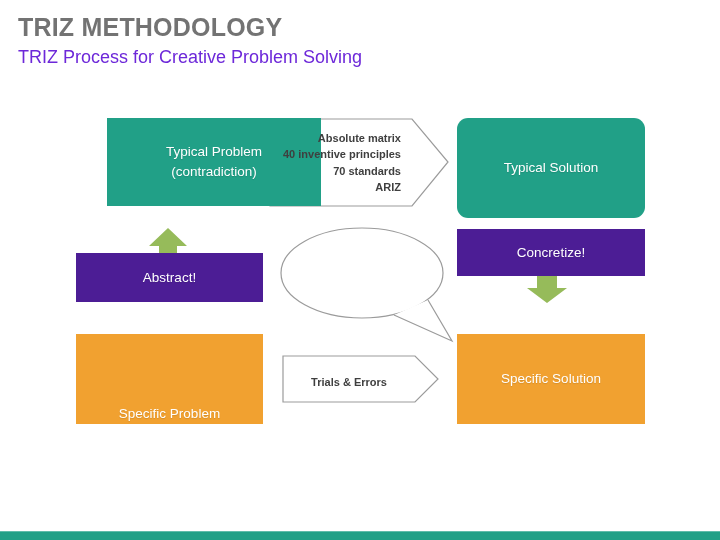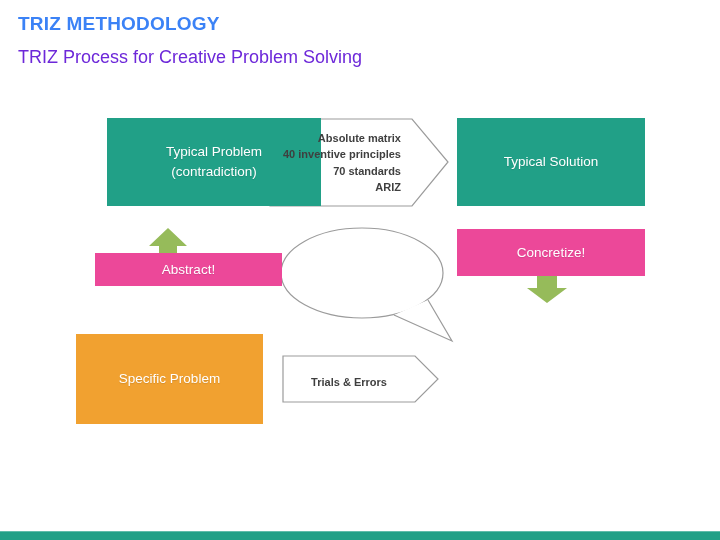--- a/index.html
+++ b/index.html
@@ -2,39 +2,39 @@
 <html><head>
 <meta charset="utf-8">
 <style>
   html,body { margin:0; padding:0; }
   .slide {
     position:relative; width:720px; height:540px; background:#ffffff;
     font-family:"Liberation Sans", sans-serif; overflow:hidden;
   }
   .title {
     position:absolute; left:18px; top:13px;
-    font-size:19px; font-weight:700; color:#3b82f6; letter-spacing:0.2px;
+    font-size:25px; font-weight:700; color:#737373; letter-spacing:0.2px;
   }
   .subtitle {
     position:absolute; left:18px; top:47px;
     font-size:18px; font-weight:400; color:#6d28d9;
   }
   .box {
     position:absolute; display:flex; align-items:center; justify-content:center;
     text-align:center; color:#ffffff; font-size:13.5px; line-height:1.45;
     white-space:pre-line; text-shadow:0 1px 1px rgba(0,0,0,0.12);
   }
   .teal   { background:#21A087; }
-  .green  { background:#ec4899; }
+  .green  { background:#4c1d95; }
   .orange { background:#F1A130; }
   .box-tl { left:92px;  top:118px; width:214px; height:88px;margin-left:15px; }
-  .box-tr { left:457px; top:118px; width:188px; height:88px; }
-  .box-ml { left:76px;  top:253px; width:187px; height:33px;margin-left:19px; }
+  .box-tr { left:457px; top:118px; width:188px; height:100px;border-radius:11px; }
+  .box-ml { left:76px;  top:253px; width:187px; height:49px; }
   .box-mr { left:457px; top:229px; width:188px; height:47px; }
-  .box-bl { left:76px;  top:334px; width:187px; height:90px; }
+  .box-bl { left:76px;  top:334px; width:187px; height:90px;align-items:flex-end; }
   .box-br { left:457px; top:334px; width:188px; height:90px; }
   .shapes { position:absolute; left:0; top:0; width:720px; height:540px; }
   .shape-text {
     position:absolute; display:flex; align-items:center; justify-content:center;
     text-align:right; color:#3f3f3f; font-weight:600; font-size:11px;
     line-height:1.5; white-space:pre-line;
   }
   .methods-text { left:270px; top:119px; width:144px; height:87px; }
   .bubble-text  { left:294px; top:231px; width:136px; height:86px; line-height:1.45; }
   .trials-text  { left:283px; top:356px; width:132px; height:52px; }
@@ -79,20 +79,23 @@
   </div>
 
   <div class="box green box-mr">
     <span>Concretize!</span>
   </div>
 
   <div class="box orange box-bl">
     <span>Specific Problem</span>
   </div>
 
+  <div class="box orange box-br">
+    <span>Specific Solution</span>
+  </div>
 
   <div class="shape-text methods-text">Absolute  matrix
 40 inventive principles
 70 standards
 ARIZ</div>
 
 
   <div class="shape-text trials-text">Trials &amp; Errors</div>
 
   <div class="footer-bar"></div>

